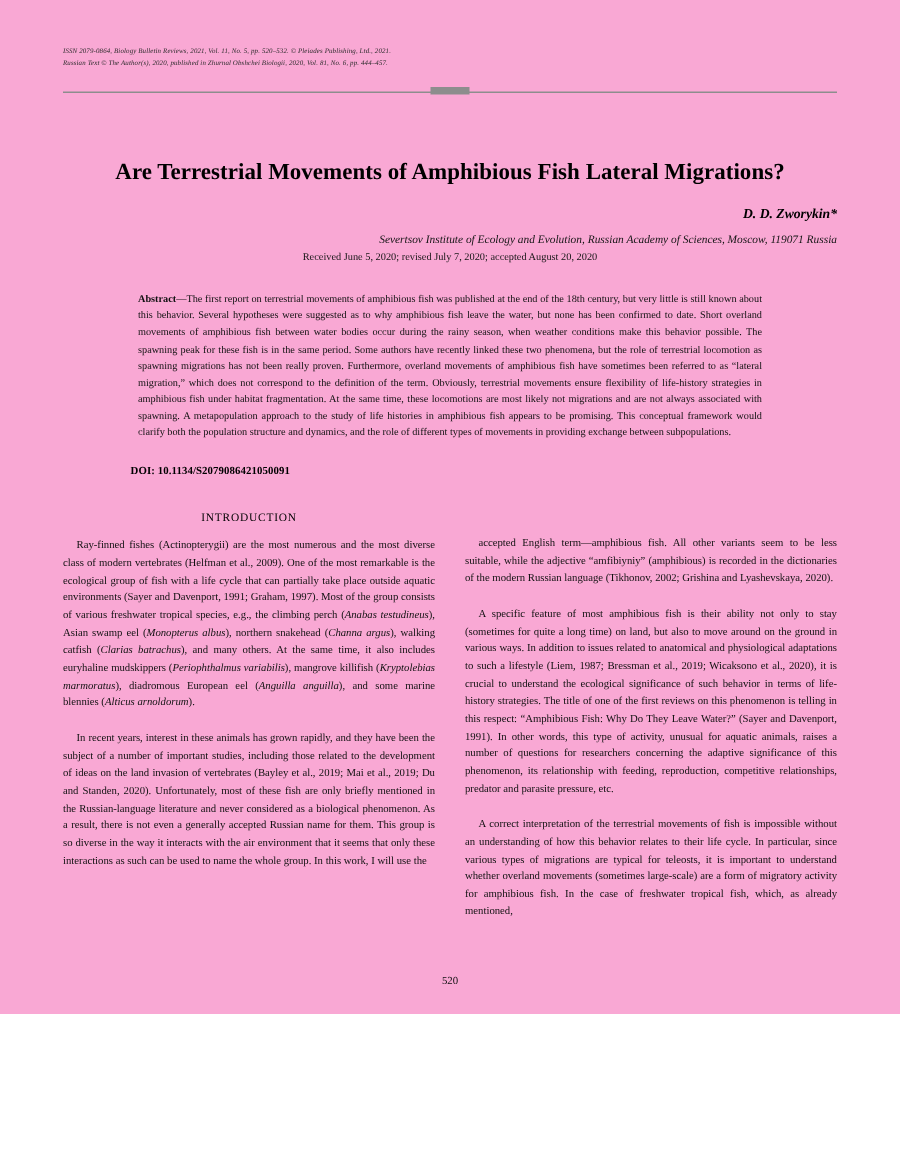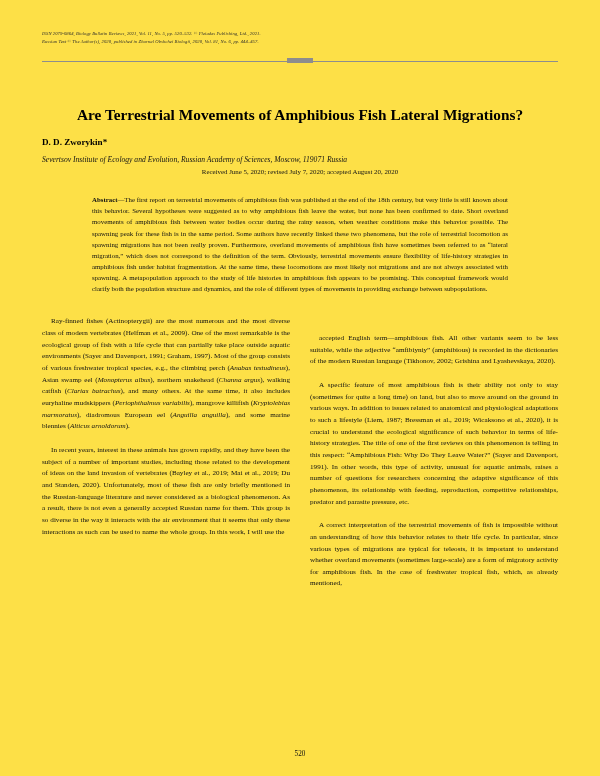--- a/index.html
+++ b/index.html
@@ -10,22 +10,22 @@
   body {
     width: 600px;
     height: 776px;
     font-family: "Liberation Serif", "DejaVu Serif", serif;
     color: #1a1a1a;
     overflow: hidden;
   }
   .page {
     position: relative;
     width: 600px;
-    height: 776px;
-    background: #fde047;
+    height: 676px;
+    background: #f9a8d4;
     box-sizing: border-box;
     padding: 30px 42px 0 42px;
   }
 
   
   .journal-header {
     font-style: italic;
     font-size: 4.6px;
     line-height: 1.65;
     color: #2a2a2a;
@@ -59,28 +59,29 @@
   .title {
     margin-top: 38px;
     text-align: center;
     font-weight: bold;
     font-size: 15.3px;
     letter-spacing: 0.002em;
     color: #000;
   }
   .authors {
     margin-top: 13px;
-    text-align: left;
+    text-align: right;
     font-weight: bold;
     font-size: 9.1px;
     color: #000;
+    font-style: italic;
   }
   .affiliation {
     margin-top: 8px;
-    text-align: left;
+    text-align: right;
     font-style: italic;
     font-size: 7.6px;
     color: #151515;
   }
   .email {
     margin-top: 3px;
     text-align: center;
     font-style: italic;
     font-size: 7.2px;
     color: #151515;
@@ -168,23 +169,25 @@
 
   <div class="title">Are Terrestrial Movements of Amphibious Fish Lateral Migrations?</div>
   <div class="authors">D. D. Zworykin*</div>
   <div class="affiliation">Severtsov Institute of Ecology and Evolution, Russian Academy of Sciences, Moscow, 119071 Russia</div>
   <div class="dates">Received June 5, 2020; revised July 7, 2020; accepted August 20, 2020</div>
 
   <div class="abstract">
     <b>Abstract</b><span>—</span><span>The first report on terrestrial movements of amphibious fish was published at the end of the 18th century, but very little is still known about this behavior. Several hypotheses were suggested as to why amphibious fish leave the water, but none has been confirmed to date. Short overland movements of amphibious fish between water bodies occur during the rainy season, when weather conditions make this behavior possible. The spawning peak for these fish is in the same period. Some authors have recently linked these two phenomena, but the role of terrestrial locomotion as spawning migrations has not been really proven. Furthermore, overland movements of amphibious fish have sometimes been referred to as “lateral migration,” which does not correspond to the definition of the term. Obviously, terrestrial movements ensure flexibility of life-history strategies in amphibious fish under habitat fragmentation. At the same time, these locomotions are most likely not migrations and are not always associated with spawning. A metapopulation approach to the study of life histories in amphibious fish appears to be promising. This conceptual framework would clarify both the population structure and dynamics, and the role of different types of movements in providing exchange between subpopulations.</span>
   </div>
 
+  <div class="doi">DOI: 10.1134/S2079086421050091</div>
 
   <div class="columns">
     <div class="col">
+      <div class="section-heading">INTRODUCTION</div>
       <div>
           <p><span>Ray-finned fishes (Actinopterygii) are the most numerous and the most diverse class of modern vertebrates (Helfman et al., 2009). One of the most remarkable is the ecological group of fish with a life cycle that can partially take place outside aquatic environments (Sayer and Davenport, 1991; Graham, 1997). Most of the group consists of various freshwater tropical species, e.g., the climbing perch (</span><i>Anabas testudineus</i><span>), Asian swamp eel (</span><i>Monopterus albus</i><span>), northern snakehead (</span><i>Channa argus</i><span>), walking catfish (</span><i>Clarias batrachus</i><span>), and many others. At the same time, it also includes euryhaline mudskippers (</span><i>Periophthalmus variabilis</i><span>), mangrove killifish (</span><i>Kryptolebias marmoratus</i><span>), diadromous European eel (</span><i>Anguilla anguilla</i><span>), and some marine blennies (</span><i>Alticus arnoldorum</i><span>).</span></p>
           <p><span>In recent years, interest in these animals has grown rapidly, and they have been the subject of a number of important studies, including those related to the development of ideas on the land invasion of vertebrates (Bayley et al., 2019; Mai et al., 2019; Du and Standen, 2020). Unfortunately, most of these fish are only briefly mentioned in the Russian-language literature and never considered as a biological phenomenon. As a result, there is not even a generally accepted Russian name for them. This group is so diverse in the way it interacts with the air environment that it seems that only these interactions as such can be used to name the whole group. In this work, I will use the</span></p>
         </div>
     </div>
     <div class="col">
       <div class="spacer-head"></div>
       <div>
           <p><span>accepted English term—amphibious fish. All other variants seem to be less suitable, while the adjective “amfibiyniy” (amphibious) is recorded in the dictionaries of the modern Russian language (Tikhonov, 2002; Grishina and Lyashevskaya, 2020).</span></p>
           <p><span>A specific feature of most amphibious fish is their ability not only to stay (sometimes for quite a long time) on land, but also to move around on the ground in various ways. In addition to issues related to anatomical and physiological adaptations to such a lifestyle (Liem, 1987; Bressman et al., 2019; Wicaksono et al., 2020), it is crucial to understand the ecological significance of such behavior in terms of life-history strategies. The title of one of the first reviews on this phenomenon is telling in this respect: “Amphibious Fish: Why Do They Leave Water?” (Sayer and Davenport, 1991). In other words, this type of activity, unusual for aquatic animals, raises a number of questions for researchers concerning the adaptive significance of this phenomenon, its relationship with feeding, reproduction, competitive relationships, predator and parasite pressure, etc.</span></p>

